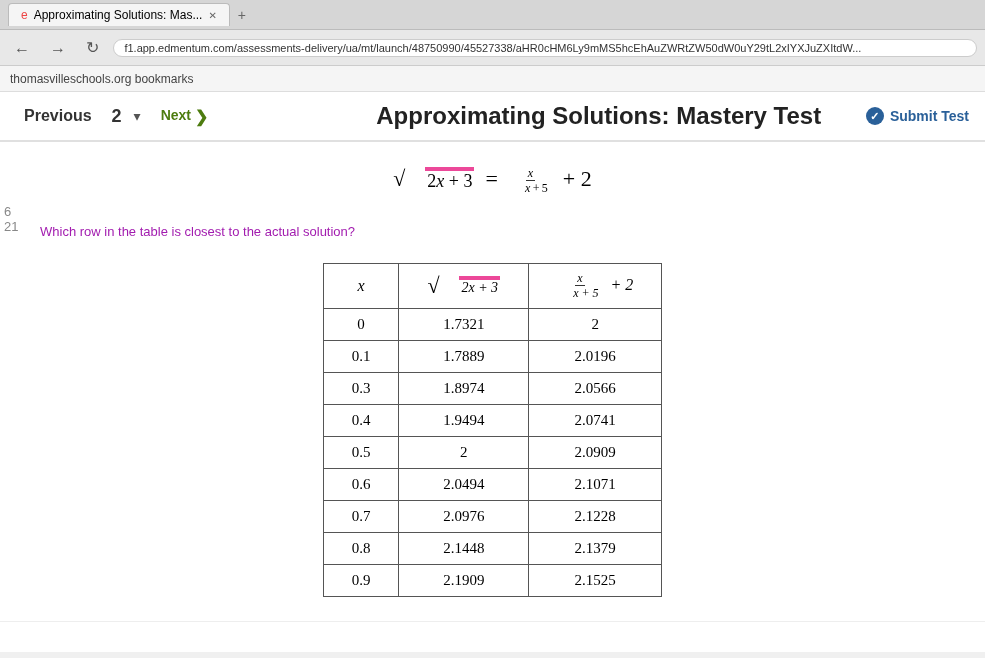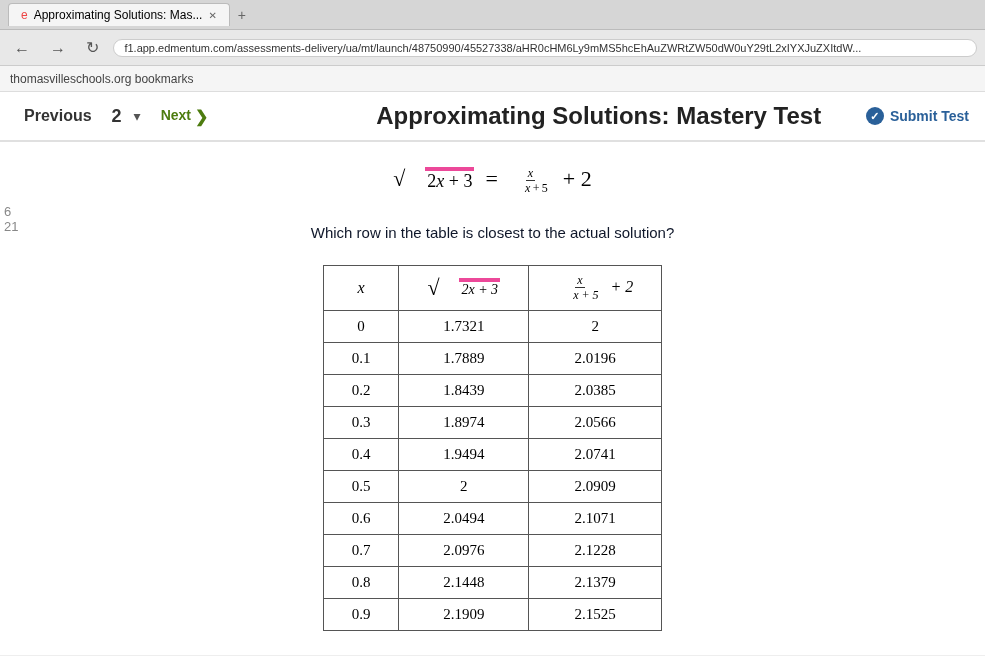--- a/index.html
+++ b/index.html
@@ -148,24 +148,23 @@
     .question-area {
       padding: 24px 40px;
     }
     .equation-display {
       text-align: center;
       font-size: 22px;
       margin-bottom: 28px;
       font-family: 'Times New Roman', serif;
     }
     .question-text {
-      font-size: 15px;
-      color: #0f172a;
+      font-size: 13px;
+      color: #a21caf;
       margin-bottom: 24px;
-      text-align: center;
     }
 
     
     .table-container {
       display: flex;
       justify-content: center;
     }
     table {
       border-collapse: collapse;
       font-size: 14px;
@@ -316,25 +315,20 @@
               <td>0</td>
               <td>1.7321</td>
               <td>2</td>
             </tr>
             <tr>
               <td>0.1</td>
               <td>1.7889</td>
               <td>2.0196</td>
             </tr>
             <tr>
-              <td>0.2</td>
-              <td>1.8439</td>
-              <td>2.0385</td>
-            </tr>
-            <tr>
               <td>0.3</td>
               <td>1.8974</td>
               <td>2.0566</td>
             </tr>
             <tr>
               <td>0.4</td>
               <td>1.9494</td>
               <td>2.0741</td>
             </tr>
             <tr>

